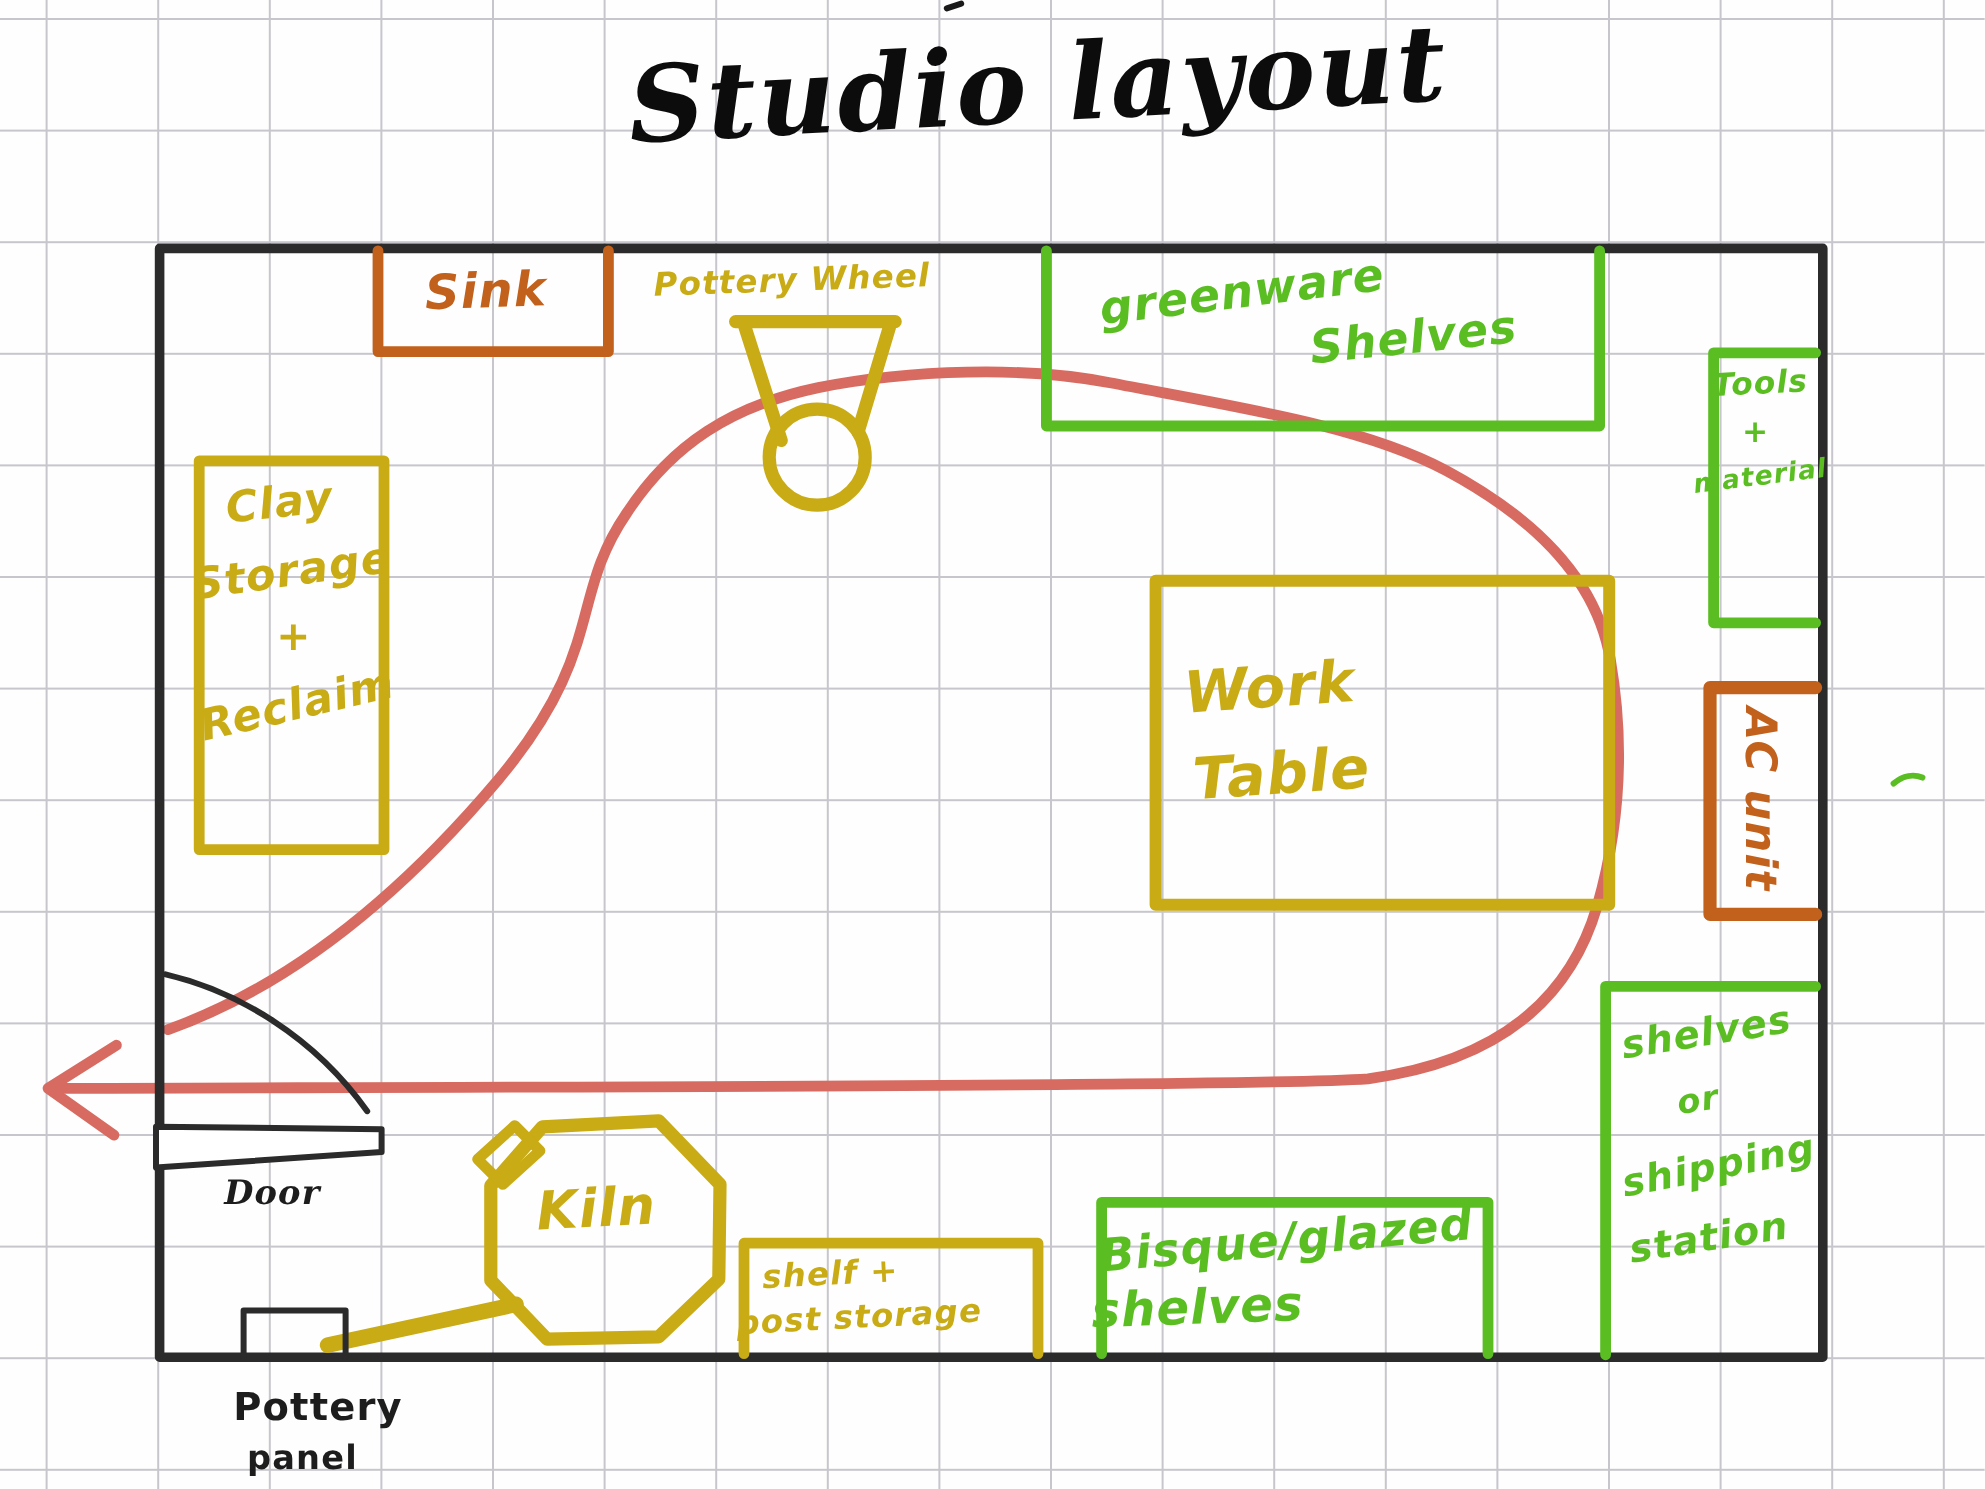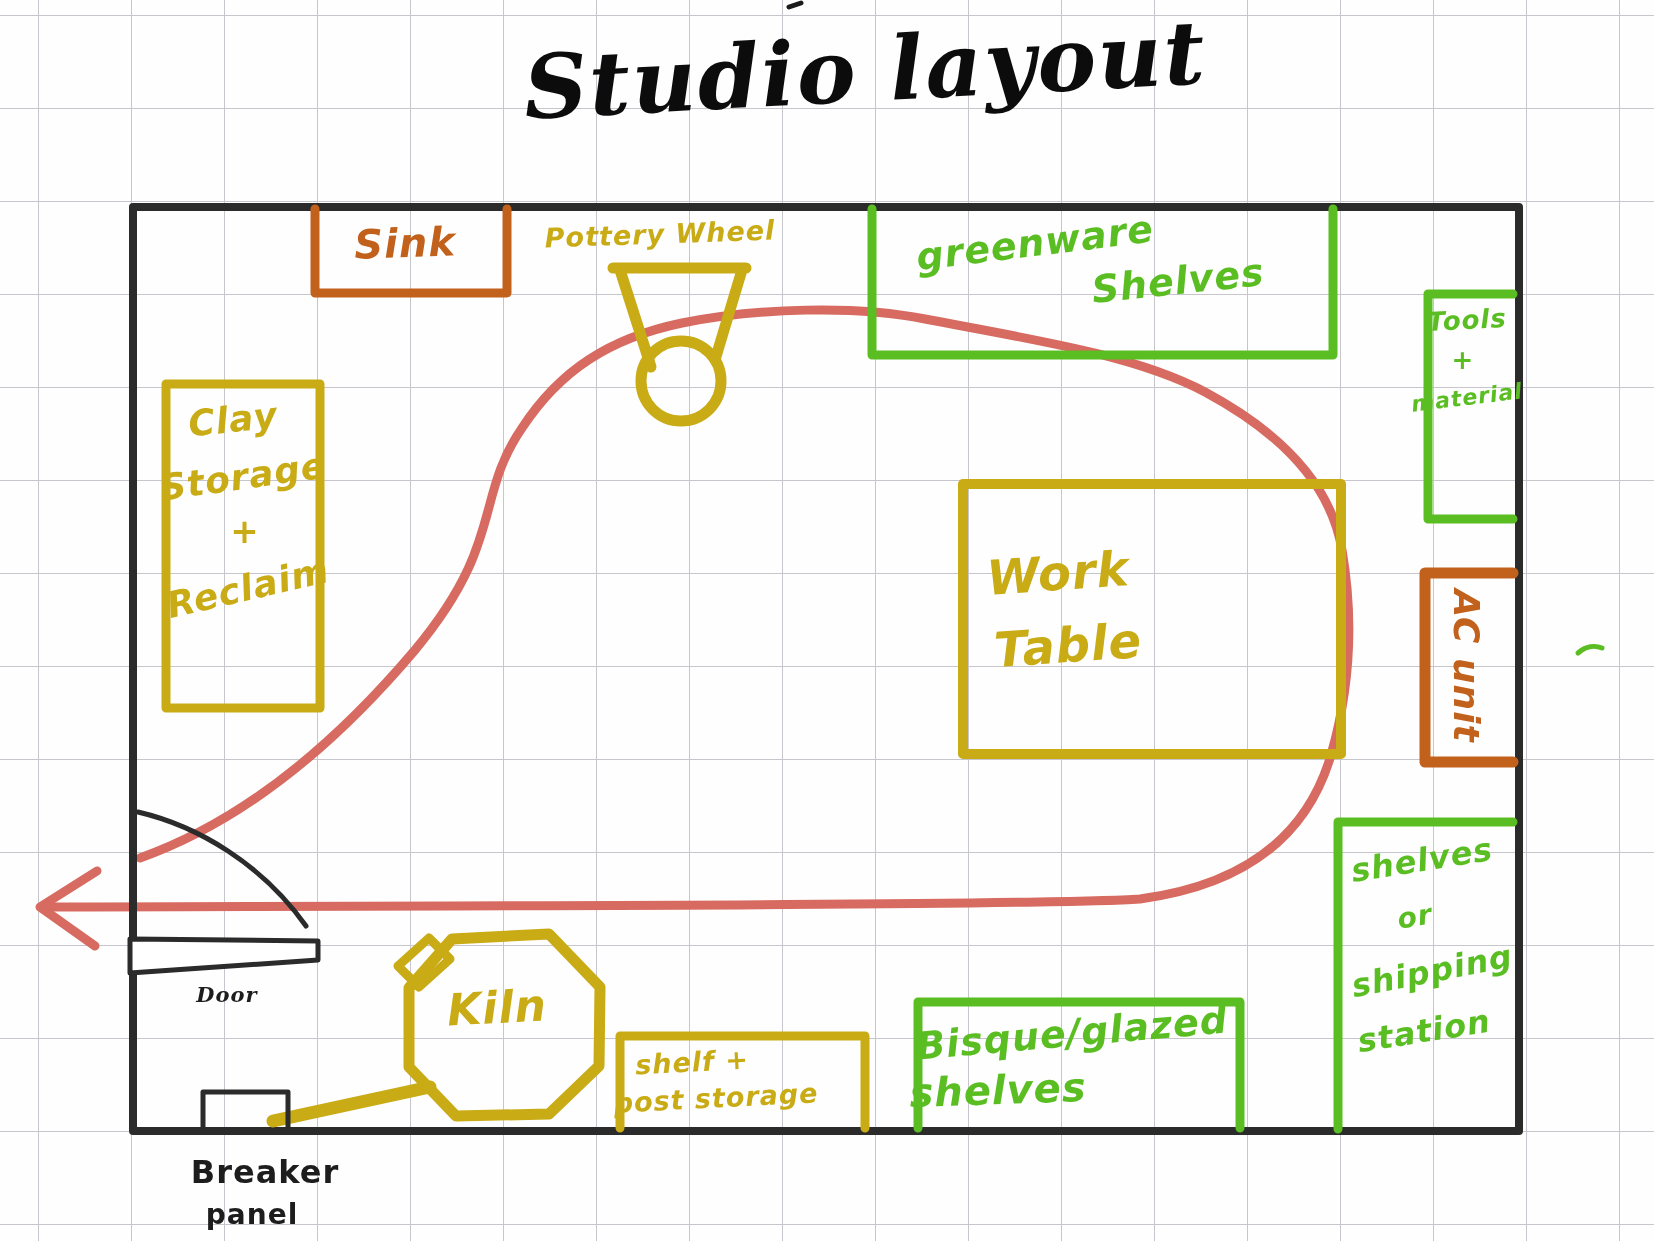--- a/index.html
+++ b/index.html
@@ -121,18 +121,18 @@
   <div class="lbl green" style="left:1424px;top:1031px;font-size:32px;transform:translate(-50%,-50%) rotate(-9deg);">station</div>
 
   <div class="lbl green" style="left:1072px;top:1033px;font-size:38px;transform:translate(-50%,-50%) rotate(-5deg);">Bisque/glazed</div>
   <div class="lbl green" style="left:998px;top:1090px;font-size:40px;transform:translate(-50%,-50%) rotate(-2deg);">shelves</div>
 
   <div class="lbl yellow" style="left:692px;top:1062px;font-size:27px;transform:translate(-50%,-50%) rotate(-3deg);">shelf +</div>
   <div class="lbl yellow" style="left:716px;top:1098px;font-size:27px;transform:translate(-50%,-50%) rotate(-3deg);">post storage</div>
 
   <div class="lbl yellow" style="left:497px;top:1008px;font-size:44px;transform:translate(-50%,-50%) rotate(-3deg);">Kiln</div>
 
-  <div class="lbl ink script" style="left:227px;top:994px;font-size:21px;">Door</div>
+  <div class="lbl ink script" style="left:227px;top:994px;font-size:28px;">Door</div>
 
-  <div class="lbl ink" style="left:265px;top:1172px;font-size:32px;font-style:normal;">Breaker</div>
+  <div class="lbl ink" style="left:265px;top:1172px;font-size:32px;font-style:normal;">Pottery</div>
   <div class="lbl ink" style="left:252px;top:1215px;font-size:28px;font-style:normal;">panel</div>
 
 </div>
 
 </body></html>

